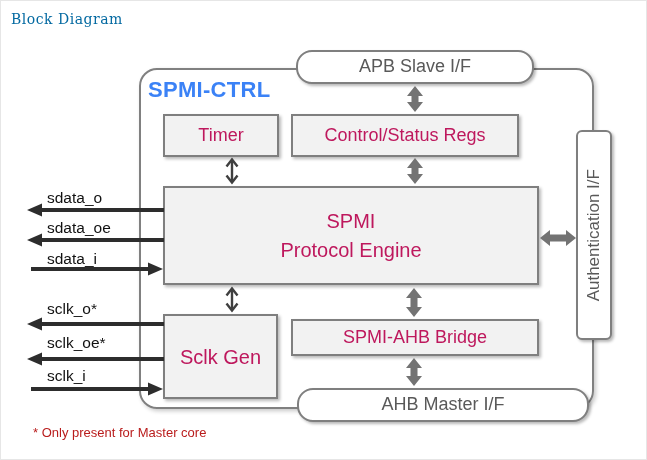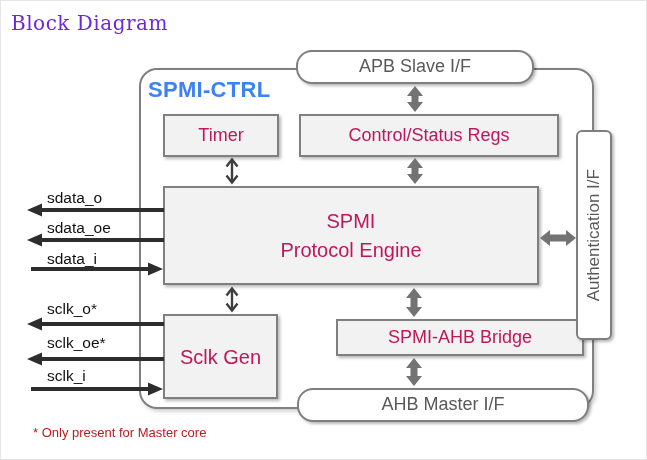--- a/index.html
+++ b/index.html
@@ -3,45 +3,45 @@
 <meta charset="utf-8">
 <style>
   html,body{margin:0;padding:0;background:#fff;}
   #stage{
     position:relative;width:647px;height:460px;background:#ffffff;
     font-family:"Liberation Sans",sans-serif;overflow:hidden;
     border:1px solid #e6e6e6;box-sizing:border-box;
   }
   #page-title{
     position:absolute;left:10px;top:10px;
-    font-family:"DejaVu Serif",serif;font-size:20px;color:#6d28d9;
+    font-family:"DejaVu Serif",serif;font-size:14px;color:#0369a1;
     letter-spacing:0.5px;
   }
   #spmi-container{
     position:absolute;left:138px;top:67px;width:455px;height:341px;
     border:2px solid #808080;border-radius:18px;background:transparent;
     box-shadow:2px 2px 4px rgba(0,0,0,0.22);box-sizing:border-box;
   }
   #container-label{
     position:absolute;left:147px;top:76px;
     font-size:22px;font-weight:bold;color:#3b82f6;letter-spacing:0.3px;
   }
   .box{
     position:absolute;display:flex;align-items:center;justify-content:center;
     border:2px solid #7f7f7f;box-sizing:border-box;text-align:center;
     box-shadow:2px 2px 3px rgba(0,0,0,0.28);background:#f2f2f2;
     color:#be185d;font-size:18px;line-height:1.2;
   }
   .white-box{background:#ffffff;border-radius:16px;color:#595959;}
   #box-apb   {left:295px;top:49px; width:238px;height:34px;}
   #box-timer {left:162px;top:113px;width:116px;height:43px;}
-  #box-csr   {left:298px;top:113px;width:260px;height:43px;text-align:center;}
+  #box-csr   {left:290px;top:113px;width:228px;height:43px;text-align:center;}
   #box-engine{left:162px;top:185px;width:376px;height:99px;font-size:20px;line-height:1.45;}
   #box-sclk  {left:162px;top:313px;width:115px;height:85px;font-size:20px;}
-  #box-bridge{left:290px;top:318px;width:248px;height:37px;margin-left:45px;}
+  #box-bridge{left:290px;top:318px;width:248px;height:37px;}
   #box-ahb   {left:296px;top:387px;width:292px;height:34px;}
   #box-auth  {left:575px;top:129px;width:36px;height:210px;border-radius:6px;}
   #box-auth .vtext{transform:rotate(-90deg);white-space:nowrap;font-size:17px;color:#595959;}
   .signal-label{
     position:absolute;font-size:15.5px;color:#111;white-space:nowrap;
   }
   #sig-label-0{left:46px;top:188px;}
   #sig-label-1{left:46px;top:218px;}
   #sig-label-2{left:46px;top:249px;}
   #sig-label-3{left:46px;top:299px;}

